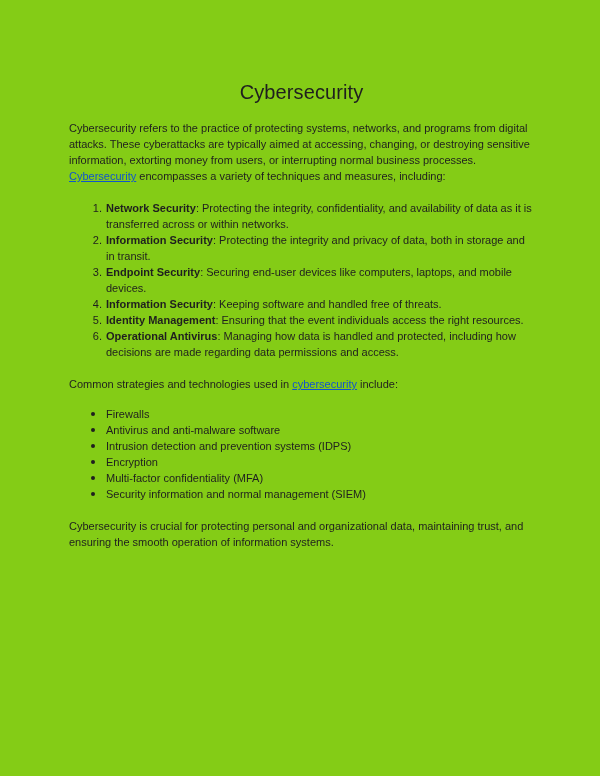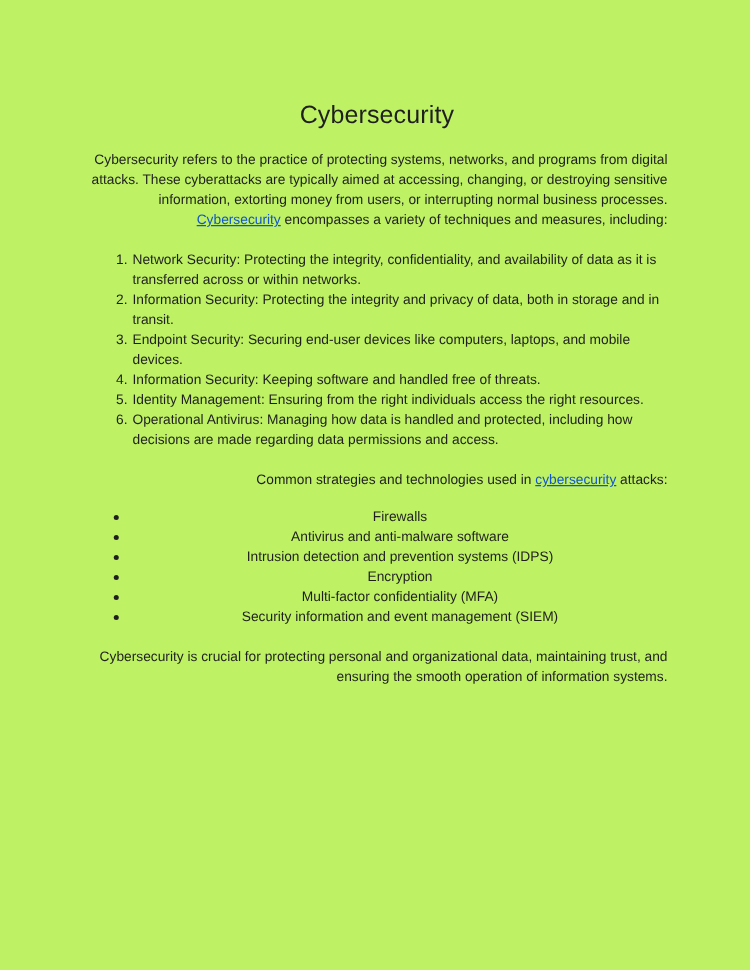--- a/index.html
+++ b/index.html
@@ -11,21 +11,21 @@
     width: 600px;
     height: 776px;
     font-family: "Liberation Sans", sans-serif;
     color: #1f1f1f;
     -webkit-font-smoothing: antialiased;
   }
   .page {
     position: relative;
     width: 600px;
     height: 776px;
-    background: #bef264;
+    background: #84cc16;
     overflow: hidden;
   }
   .doc-body {
     position: absolute;
     left: 69px;
     top: 78px;
     width: 465px;
   }
   .doc-title {
     font-size: 20px;
@@ -34,21 +34,21 @@
     text-align: center;
     color: #1f1f1f;
     margin: 0 0 14px 0;
     letter-spacing: 0.1px;
   }
   p.para {
     font-size: 11px;
     line-height: 16px;
     margin: 0;
     color: #1f1f1f;
-    text-align: right;
+    text-align: left;
   }
   .spacer-16 { height: 16px; }
   .spacer-14 { height: 14px; }
   a.doclink {
     color: #1155cc;
     text-decoration: underline;
     cursor: pointer;
   }
   ol.num-list {
     margin: 0;
@@ -81,68 +81,67 @@
     padding: 0;
     list-style: none;
   }
   ul.bullet-list > li {
     position: relative;
     font-size: 11px;
     line-height: 16px;
     padding-left: 37px;
     margin: 0;
     color: #1f1f1f;
-    text-align: center;
   }
   ul.bullet-list > li::before {
     content: "";
     position: absolute;
     left: 22px;
     top: 6px;
     width: 4px;
     height: 4px;
     background: #1f1f1f;
     border-radius: 50%;
   }
-  .lbl-bold { font-weight: 400; margin-top: 43px; }
+  .lbl-bold { font-weight: 700; margin-top: 43px; }
 </style>
 </head>
 <body>
 
 <div class="page">
   <div class="doc-body">
 
     <h1 class="doc-title">Cybersecurity</h1>
 
     <p class="para"><span>Cybersecurity refers to the practice of protecting systems, networks, and programs from digital attacks. These cyberattacks are typically aimed at accessing, changing, or destroying sensitive information, extorting money from users, or interrupting normal business processes. </span><a class="doclink" href="#">Cybersecurity</a><span> encompasses a variety of techniques and measures, including:</span></p>
 
     <div class="spacer-16"></div>
 
     <ol class="num-list">
       <li><span class="lbl-bold">Network Security</span><span>: Protecting the integrity, confidentiality, and availability of data as it is transferred across or within networks.</span></li>
       <li><span class="lbl-bold">Information Security</span><span>: Protecting the integrity and privacy of data, both in storage and in transit.</span></li>
       <li><span class="lbl-bold">Endpoint Security</span><span>: Securing end-user devices like computers, laptops, and mobile devices.</span></li>
       <li><span class="lbl-bold">Information Security</span><span>: Keeping software and handled free of threats.</span></li>
-      <li><span class="lbl-bold">Identity Management</span><span>: Ensuring from the right individuals access the right resources.</span></li>
+      <li><span class="lbl-bold">Identity Management</span><span>: Ensuring that the event individuals access the right resources.</span></li>
       <li><span class="lbl-bold">Operational Antivirus</span><span>: Managing how data is handled and protected, including how decisions are made regarding data permissions and access.</span></li>
     </ol>
 
     <div class="spacer-16"></div>
 
-    <p class="para"><span>Common strategies and technologies used in </span><a class="doclink" href="#">cybersecurity</a><span> attacks:</span></p>
+    <p class="para"><span>Common strategies and technologies used in </span><a class="doclink" href="#">cybersecurity</a><span> include:</span></p>
 
     <div class="spacer-14"></div>
 
     <ul class="bullet-list">
       <li>Firewalls</li>
       <li>Antivirus and anti-malware software</li>
       <li>Intrusion detection and prevention systems (IDPS)</li>
       <li>Encryption</li>
       <li>Multi-factor confidentiality (MFA)</li>
-      <li>Security information and event management (SIEM)</li>
+      <li>Security information and normal management (SIEM)</li>
     </ul>
 
     <div class="spacer-16"></div>
 
     <p class="para">Cybersecurity is crucial for protecting personal and organizational data, maintaining trust, and ensuring the smooth operation of information systems.</p>
 
   </div>
 </div>
 
 </body></html>

